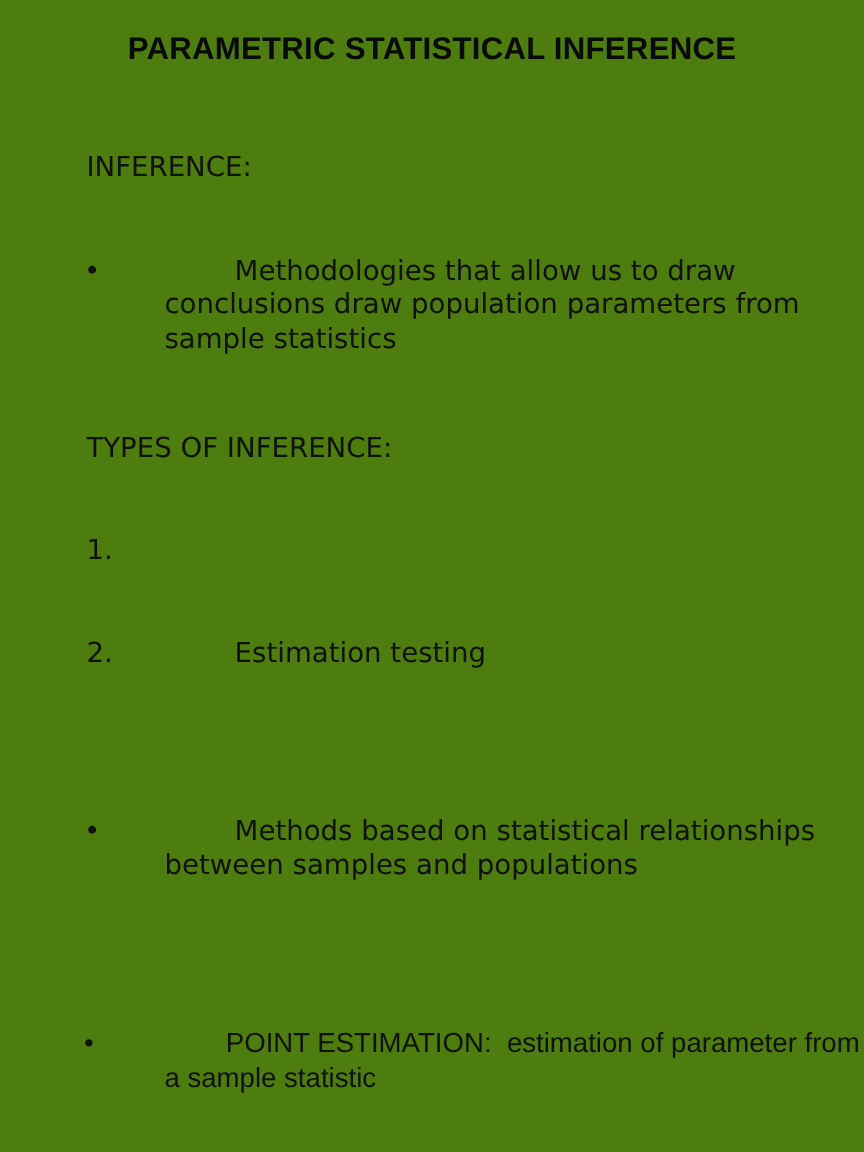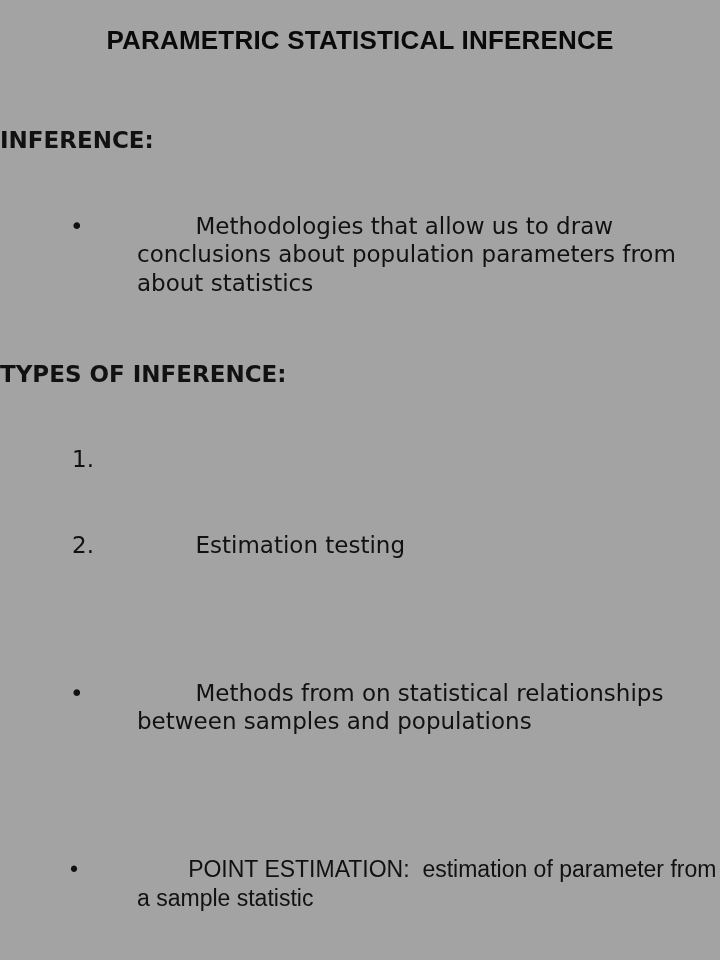--- a/index.html
+++ b/index.html
@@ -4,21 +4,21 @@
 <style>
   html, body {
     margin: 0;
     padding: 0;
     background: #ffffff;
   }
   .slide {
     position: relative;
     width: 720px;
     height: 960px;
-    background: #a3a3a3;
+    background: #4d7c0f;
     overflow: hidden;
     color: #000000;
   }
 
   .slide-title {
     position: absolute;
     left: 0;
     top: 26px;
     width: 720px;
     text-align: center;
@@ -52,21 +52,21 @@
     white-space: pre-wrap;
   }
 
   
   .font-a .line,
   .font-a .marker { font-family: "DejaVu Sans", sans-serif; }
   .font-b .line,
   .font-b .marker { font-family: "Liberation Sans", sans-serif; }
 
   .plain {
-    font-weight: bold;
+    padding-left: 72px;
   }
 
   .bulleted {
     padding-left: 137px;
   }
 
   .marker {
     position: absolute;
     display: block;
     font-size: 23px;
@@ -84,21 +84,21 @@
 
   <div class="slide-title">PARAMETRIC STATISTICAL INFERENCE</div>
 
   <div class="body-area">
 
     <div class="block font-a">
       <div class="line plain">INFERENCE:</div>
 
       <div class="line bulleted">
         <span class="marker marker-bullet">•</span>
-        <span>Methodologies that allow us to draw conclusions about population parameters from about statistics</span>
+        <span>Methodologies that allow us to draw conclusions draw population parameters from sample statistics</span>
       </div>
     </div>
 
     <div class="gap-lg"></div>
 
     <div class="block font-a">
       <div class="line plain">TYPES OF INFERENCE:</div>
 
       <div class="line bulleted">
         <span class="marker marker-number">1.</span>
@@ -108,21 +108,21 @@
         <span class="marker marker-number">2.</span>
         <span>Estimation testing</span>
       </div>
     </div>
 
     <div class="gap-lg"></div>
 
     <div class="block font-a">
       <div class="line bulleted">
         <span class="marker marker-bullet">•</span>
-        <span>Methods from on statistical relationships between samples and populations</span>
+        <span>Methods based on statistical relationships between samples and populations</span>
       </div>
     </div>
 
     <div class="gap-lg"></div>
 
     <div class="block font-b">
       <div class="line bulleted">
         <span class="marker marker-bullet">•</span>
         <span>POINT ESTIMATION:  estimation of parameter from a sample statistic</span>
       </div>

